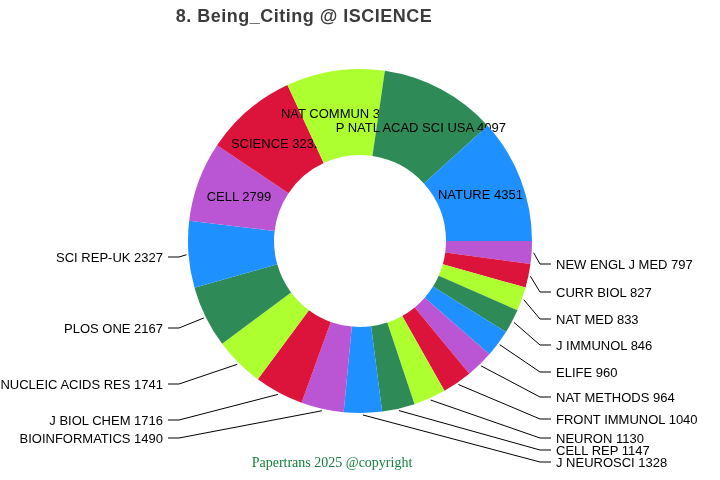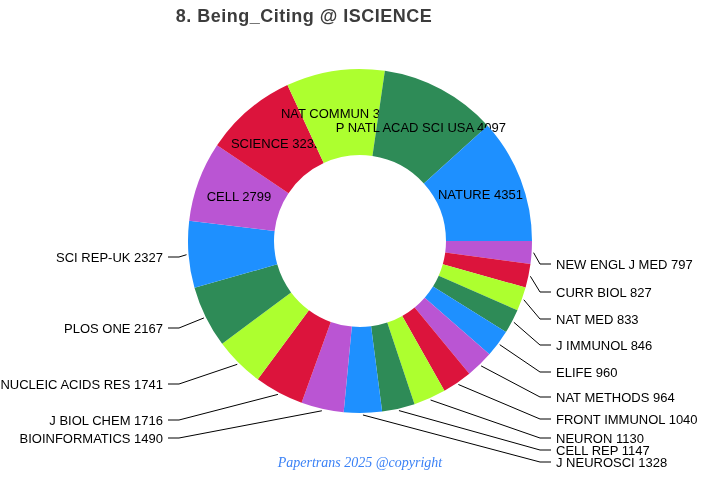--- a/index.html
+++ b/index.html
@@ -1,21 +1,21 @@
 <!DOCTYPE html>
 <html><head>
 <meta charset="utf-8">
 <style>
   html,body{margin:0;padding:0;background:#fff;}
   body{width:720px;height:480px;position:relative;overflow:hidden;
        font-family:"Liberation Sans",sans-serif;}
   .title{position:absolute;top:6px;left:0;width:608px;text-align:center;
          font-size:18px;font-weight:bold;color:#3c3c3c;letter-spacing:0.5px;}
-  .footer{position:absolute;top:455px;left:0;width:720px;text-align:center;
-          font-family:"Liberation Serif",serif;font-size:14px;color:#3b82f6;font-style:italic;}
+  .footer{position:absolute;top:455px;left:0;width:664px;text-align:center;
+          font-family:"Liberation Serif",serif;font-size:14px;color:#15803d;}
   svg{position:absolute;top:0;left:0;}
   svg text{font-family:"Liberation Sans",sans-serif;font-size:13px;fill:#000;}
 </style>
 </head>
 <body>
 
 <div class="title">8. Being_Citing @ ISCIENCE</div>
 
 <svg id="chart-svg" width="720" height="480" viewBox="0 0 720 480">
     <path d="M532 241 A172 172 0 0 1 530.4466690345253 264.06367306035645 L445.22333451726263 252.53183653017823 A86 86 0 0 0 446 241 Z" fill="#BA55D3"></path>

